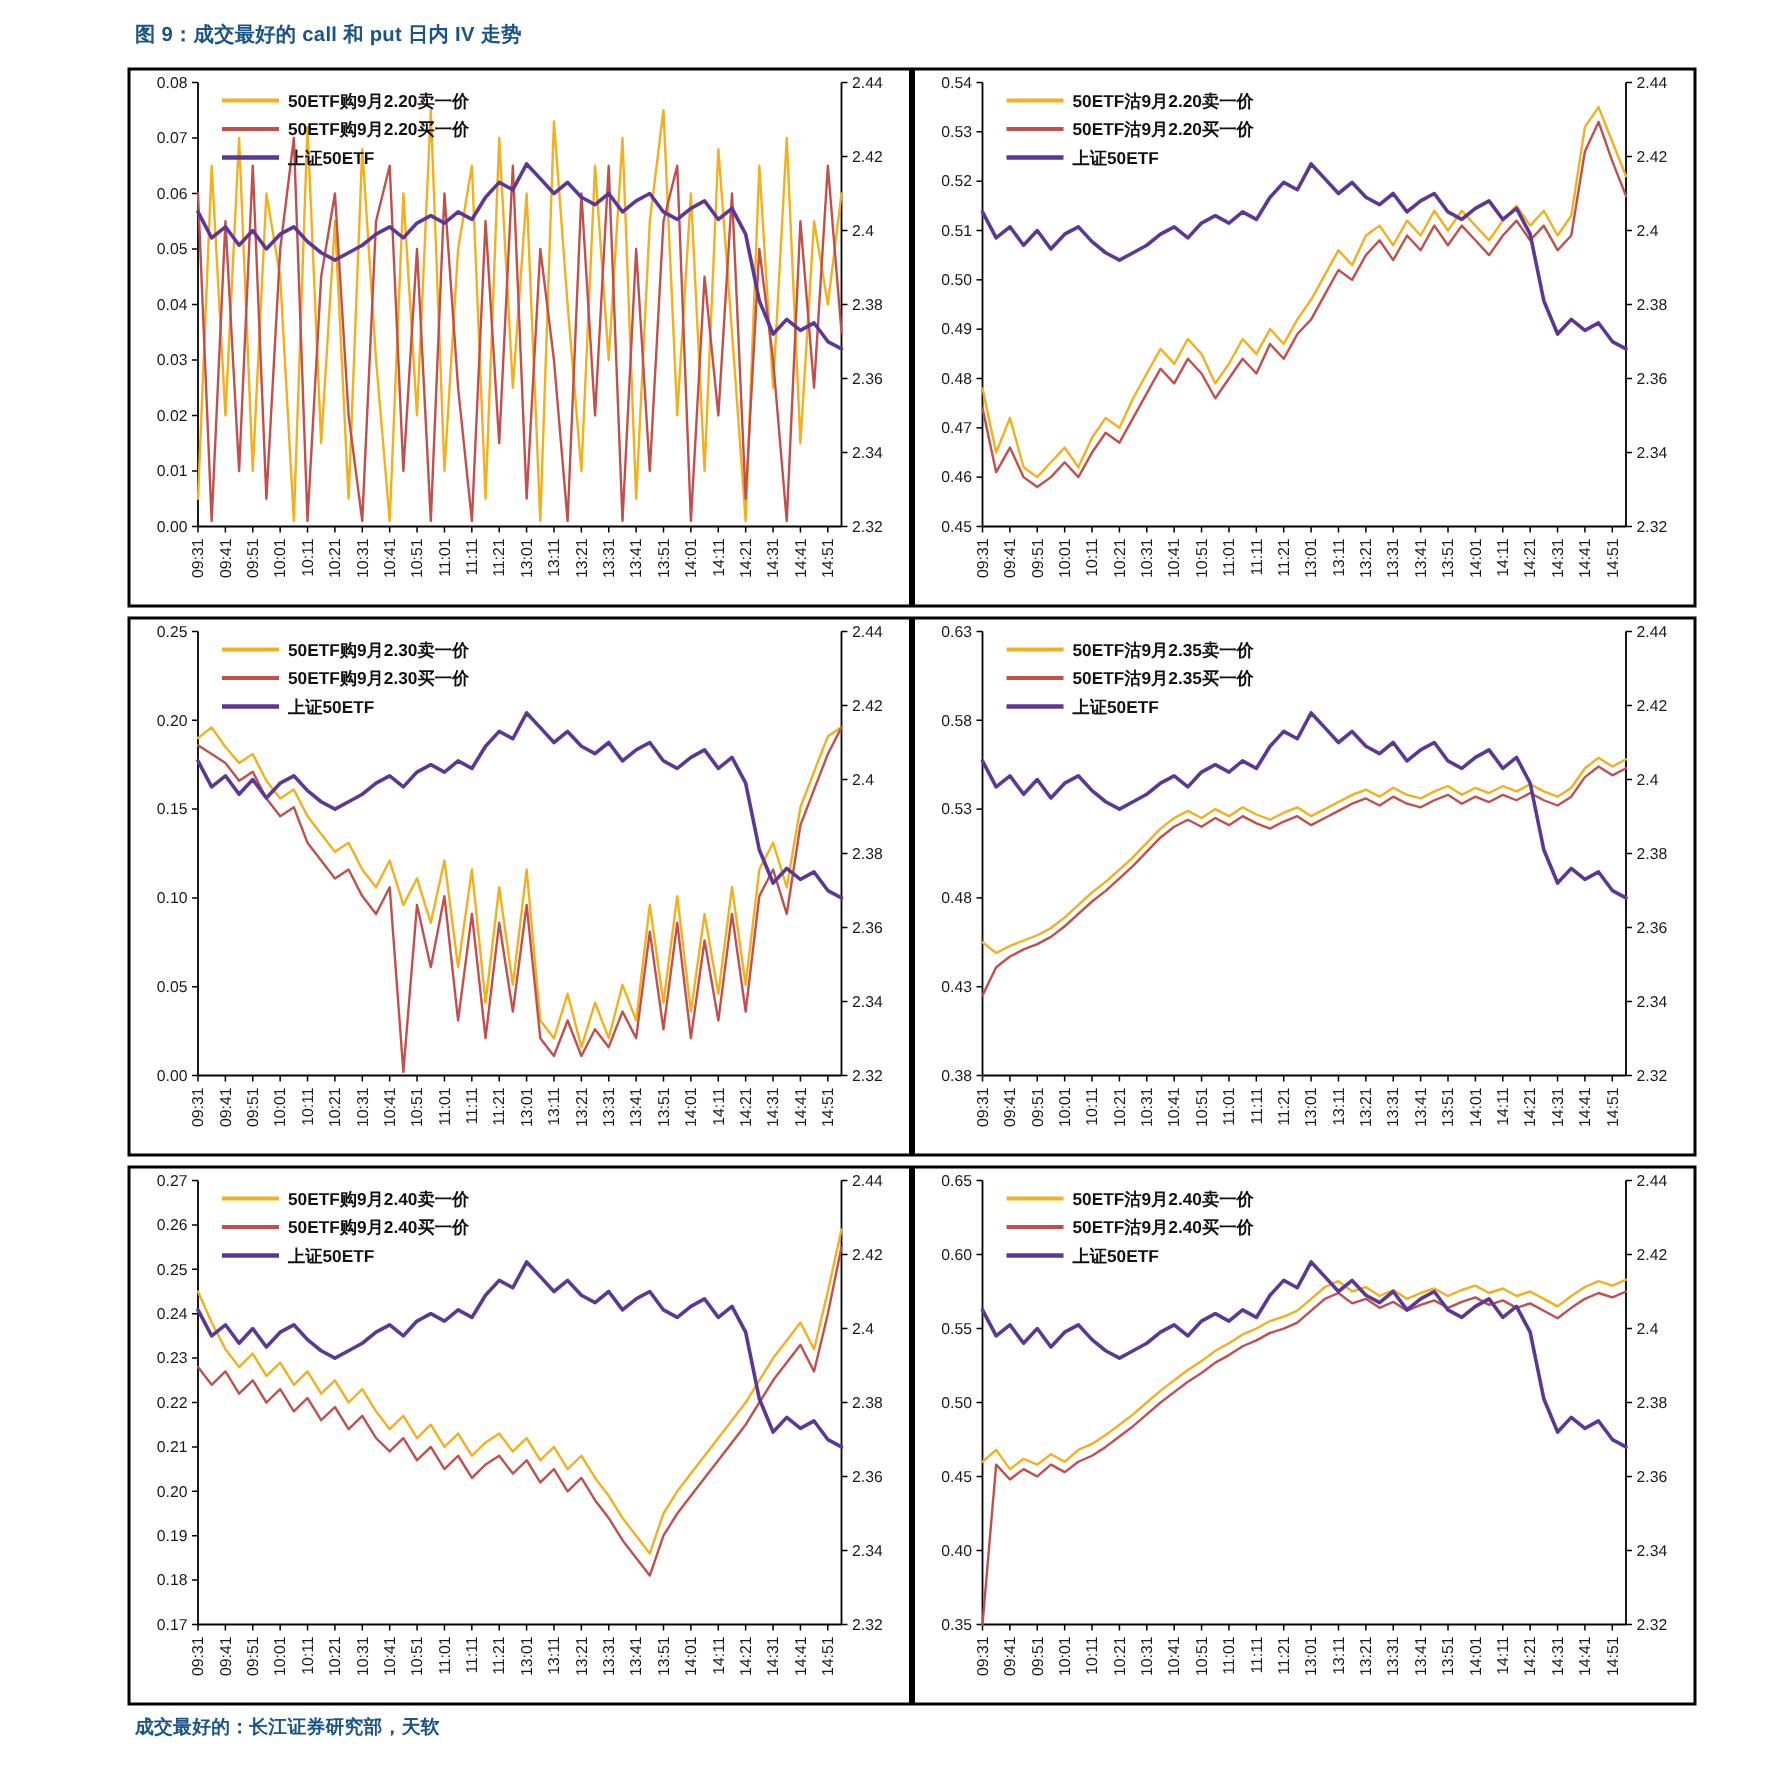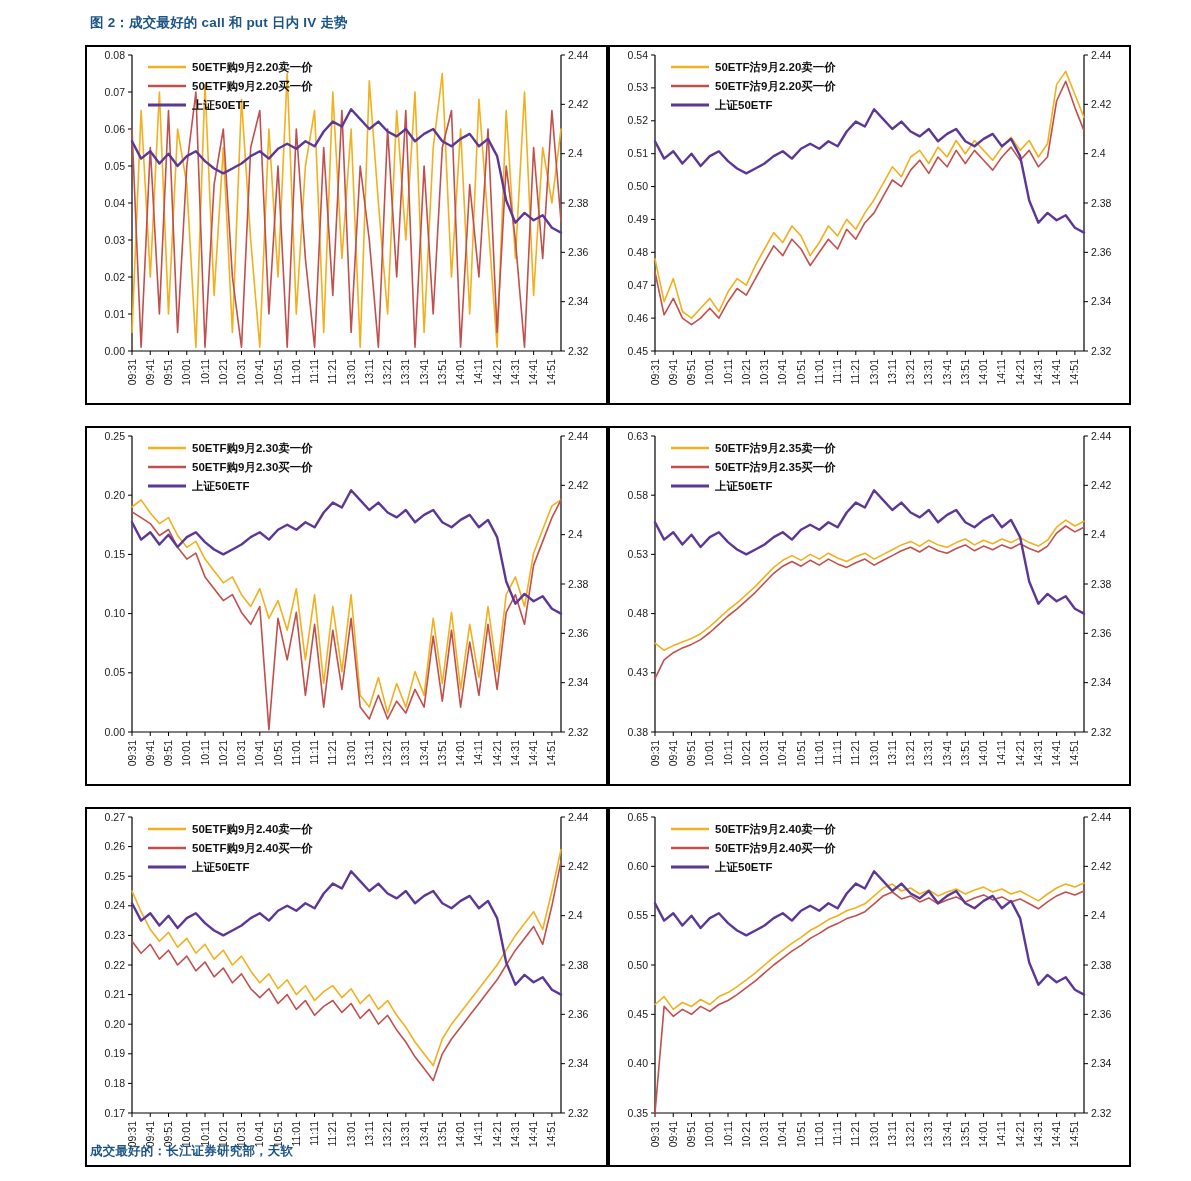--- a/index.html
+++ b/index.html
@@ -6,36 +6,36 @@
   body{
     width:1191px;height:1181px;background:#ffffff;position:relative;
     font-family:"Liberation Sans", sans-serif;
     -webkit-font-smoothing:antialiased;
   }
   .fig-title{
     position:absolute;left:90px;top:14px;
     font-size:13.5px;font-weight:bold;color:#1B5486;letter-spacing:.2px;
   }
   .chart-grid{position:absolute;left:85px;top:45px;width:1046px;}
-  .chart-row{display:flex;margin-bottom:21px;}
+  .chart-row{display:flex;margin-bottom:6px;}
   .panel{
     width:523px;height:360px;box-sizing:border-box;border:2px solid #000;
     background:#fff;overflow:hidden;
   }
   .source-note{
     position:absolute;left:90px;top:1143px;
     font-size:12.5px;font-weight:bold;color:#1B5486;letter-spacing:.2px;
   }
   svg text{font-family:"Liberation Sans", sans-serif;}
 </style>
 </head>
 <body>
 
 <div>
-  <div class="fig-title" style="color: rgb(27, 84, 134);">图 2：成交最好的 call 和 put 日内 IV 走势</div>
+  <div class="fig-title" style="color: rgb(27, 84, 134);">图 9：成交最好的 call 和 put 日内 IV 走势</div>
 
   <div class="chart-grid">
     <div class="chart-row">
       <div class="panel"><svg width="519" height="356" viewBox="0 0 519 356">
             <g>
               <line x1="45" y1="8" x2="45" y2="304" stroke="#000000" stroke-width="1.2"></line>
               <line x1="474" y1="8" x2="474" y2="304" stroke="#000000" stroke-width="1.2"></line>
               <line x1="45" y1="304" x2="474" y2="304" stroke="#000000" stroke-width="1.2"></line>
               <line x1="41" y1="8" x2="45" y2="8" stroke="#000000" stroke-width="1"></line>
               <text x="38" y="11.5" text-anchor="end" font-size="10.5" fill="#1A1A1A">0.08</text>

